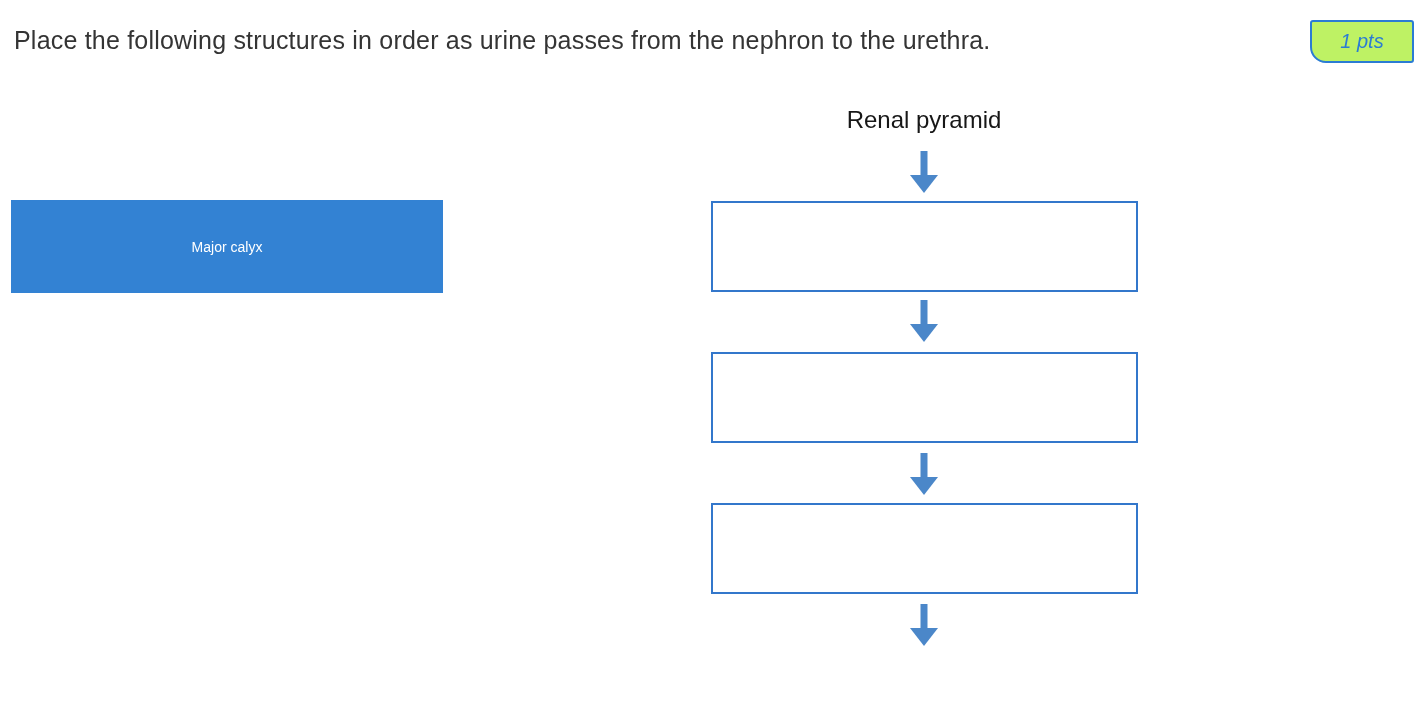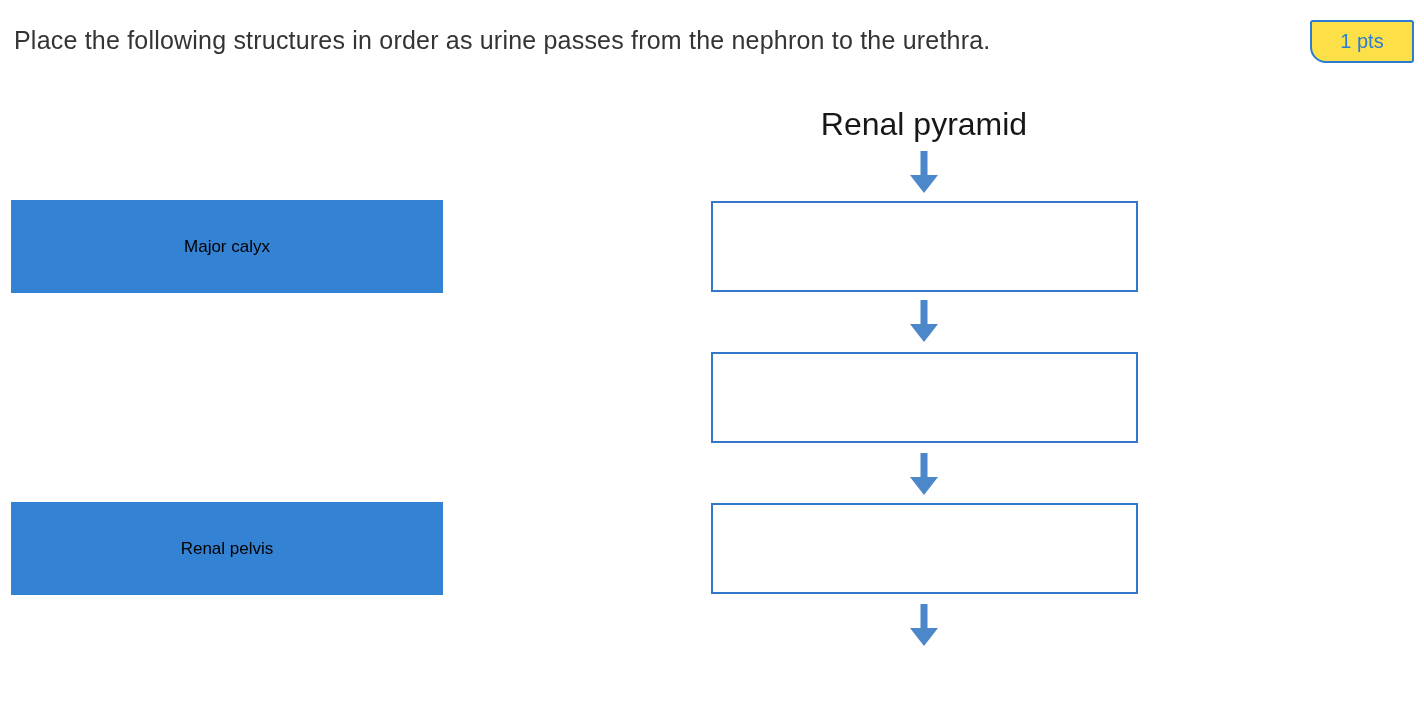--- a/index.html
+++ b/index.html
@@ -17,36 +17,37 @@
     text-align: center;
   }
 
   .points-badge {
     position: absolute; left: 1310px; top: 20px;
     width: 104px; height: 43px;
     border: 2px solid #2b7cd3;
     border-radius: 3px 3px 3px 16px;
     color: #2b7cd3; font-size: 20px;
     display: flex; align-items: center; justify-content: center;
-    background: #fde047;
+    background: #bef264;
+    font-style: italic;
   }
 
   .answer-tile {
     position: absolute; left: 11px; width: 432px; height: 93px;
-    background: #3382d3; color: #000000;
+    background: #3382d3; color: #ffffff;
     display: flex; align-items: center; justify-content: center;
-    font-size: 17px; cursor: grab; user-select: none;
+    font-size: 14px; cursor: grab; user-select: none;
   }
   .tile-1 { top: 200px; }
   .tile-2 { top: 350px; }
   .tile-3 { top: 502px; }
 
   .flow-label {
     position: absolute; width: 428px; left: 710px;
-    text-align: center; font-size: 32px; color: #171717;
+    text-align: center; font-size: 24px; color: #171717;
     white-space: nowrap;
   }
   .label-start { top: 106px; }
   .label-end   { top: 655px; }
 
   .drop-slot {
     position: absolute; left: 711px; width: 427px; height: 91px;
     border: 2px solid #3377cb; background: #ffffff;
     display: flex; align-items: center; justify-content: center;
     font-size: 21px; color: #333333;
@@ -73,23 +74,20 @@
 
   <div class="points-badge">
     <span>1 pts</span>
   </div>
 
   <div class="answer-tile tile-1">
     <span>Major calyx</span>
   </div>
 
 
-  <div class="answer-tile tile-3">
-    <span>Renal pelvis</span>
-  </div>
 
   <div class="flow-label label-start">Renal pyramid</div>
 
   <div class="arrow arrow-1">
     <svg width="28" height="42" viewBox="0 0 28 42" aria-hidden="true">
       <rect x="10.5" y="0" width="7" height="26" fill="#4b87c9"></rect>
       <polygon points="0,24 28,24 14,42" fill="#4b87c9"></polygon>
     </svg>
   </div>
 

